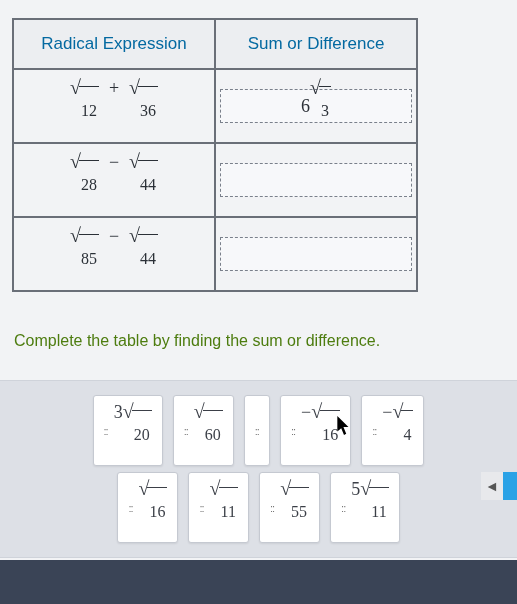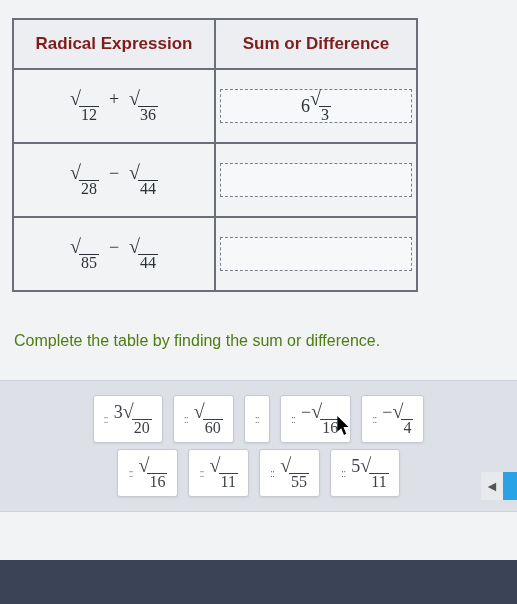--- a/index.html
+++ b/index.html
@@ -3,34 +3,34 @@
 <meta charset="utf-8">
 <style>
 html,body{margin:0;padding:0;width:517px;height:604px;overflow:hidden;font-family:Arial,Helvetica,sans-serif;background:#d4d6db}
 .topbar{position:absolute;top:0;left:0;right:0;height:28px;background:linear-gradient(#2a4a6e,#1b3556);color:#c9d8ea;font-size:11px}
 .topbar .links{position:absolute;right:20px;top:6px;display:flex;gap:18px}
 .topbar .links span{filter:blur(0.5px)}
 .main{position:absolute;top:0;left:0;width:517px;height:560px;background:#f2f3f5}
 .tblwrap{padding-top:18px}
 table.radtab{border-collapse:collapse;margin-left:12px}
 table.radtab th,table.radtab td{border:2px solid #6a6f78;padding:0;vertical-align:middle;text-align:center}
-table.radtab th{font-weight:700;color:#7f1d1d;font-size:17px;background:#eceef1}
+table.radtab th{font-weight:400;color:#0369a1;font-size:17px;background:#eceef1}
 th.h1{width:200px;height:48px}
 th.h2{width:200px;height:48px}
 td.expr{width:200px;height:72px;font-size:18px;color:#2b3037}
 td.ans{width:200px;height:72px}
 .dropzone{border:1.5px dashed #7a808b;width:190px;height:32px;margin:4px auto;background:#f7f8fa;display:flex;align-items:center;justify-content:center;font-size:18px;color:#2b3037}
 .instr{margin:40px 0 0 14px;font-size:16px;color:#4d7c0f}
 .bank{margin-top:30px;padding:8px 4px;background:#dde0e6;border-top:1px solid #cfd3da;border-bottom:1px solid #cfd3da}
 .bankrow{display:flex;justify-content:center;gap:10px;margin:6px 0;flex-wrap:nowrap}
 .tile{background:#fff;border:1px solid #c5c9d1;border-radius:3px;padding:6px 10px;display:flex;align-items:center;gap:6px;font-size:15px;color:#3b3f47;box-shadow:0 1px 2px rgba(0,0,0,.08);white-space:nowrap}
 .tile .grip{font-size:11px;color:#777;letter-spacing:-1px}
 .sqrt{display:inline-flex;align-items:flex-start;font-family:'Times New Roman',serif}
 .sqrt .rad{font-size:20px;line-height:18px}
-.sqrt .arg{border-top:1.3px solid currentColor;padding:0 2px;font-size:16px;line-height:16px;margin-top:17px;margin-left:-2px}
+.sqrt .arg{border-top:1.3px solid currentColor;padding:16px 2px;font-size:16px;line-height:16px;margin-top:8px;margin-left:-2px}
 .op{font-family:'Times New Roman',serif;font-size:18px;margin:0 5px}
 .coef{font-family:'Times New Roman',serif;font-size:18px}
 .footer{position:absolute;left:0;right:0;bottom:0;height:44px;background:#3a4456}
 .nav{position:absolute;right:0;bottom:60px;display:flex;align-items:center}
 .navbtn{width:22px;height:28px;background:#e8e9ec;color:#555;display:flex;align-items:center;justify-content:center;font-size:14px;margin-right:0}
 .navbtn.next{background:#2aa2e6;width:14px}
 .cursor{position:absolute;left:337px;top:416px;pointer-events:none}
 .cursor svg{width:14px;height:20px}
 </style>
 </head>

